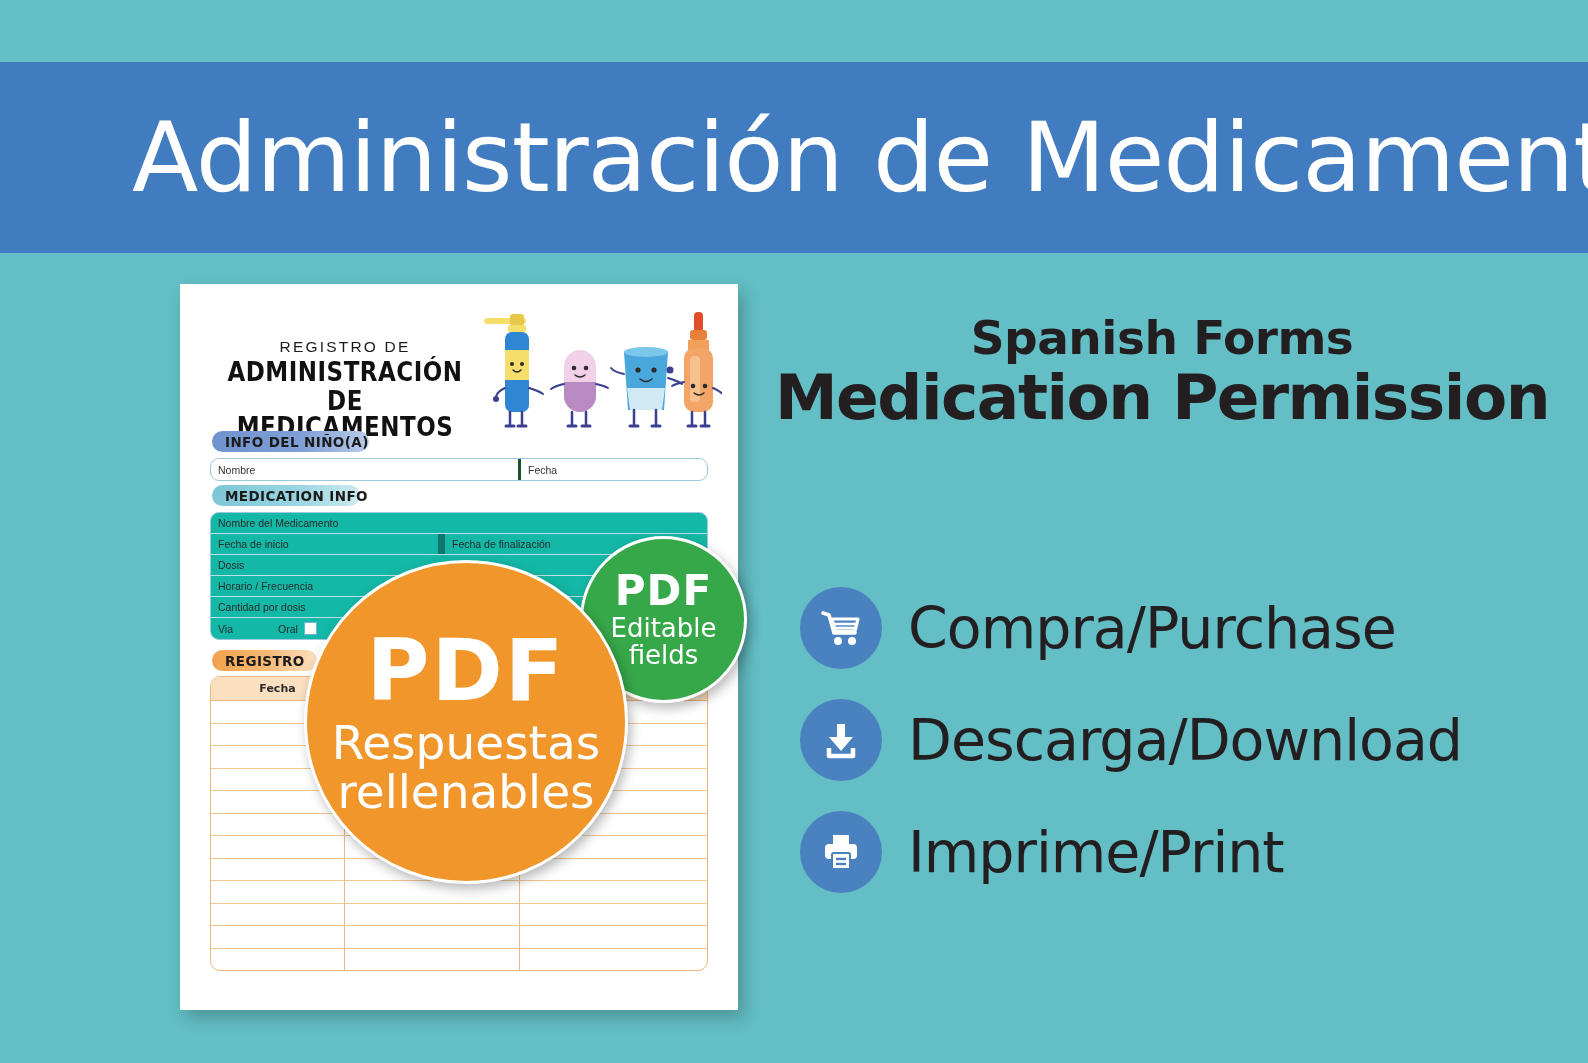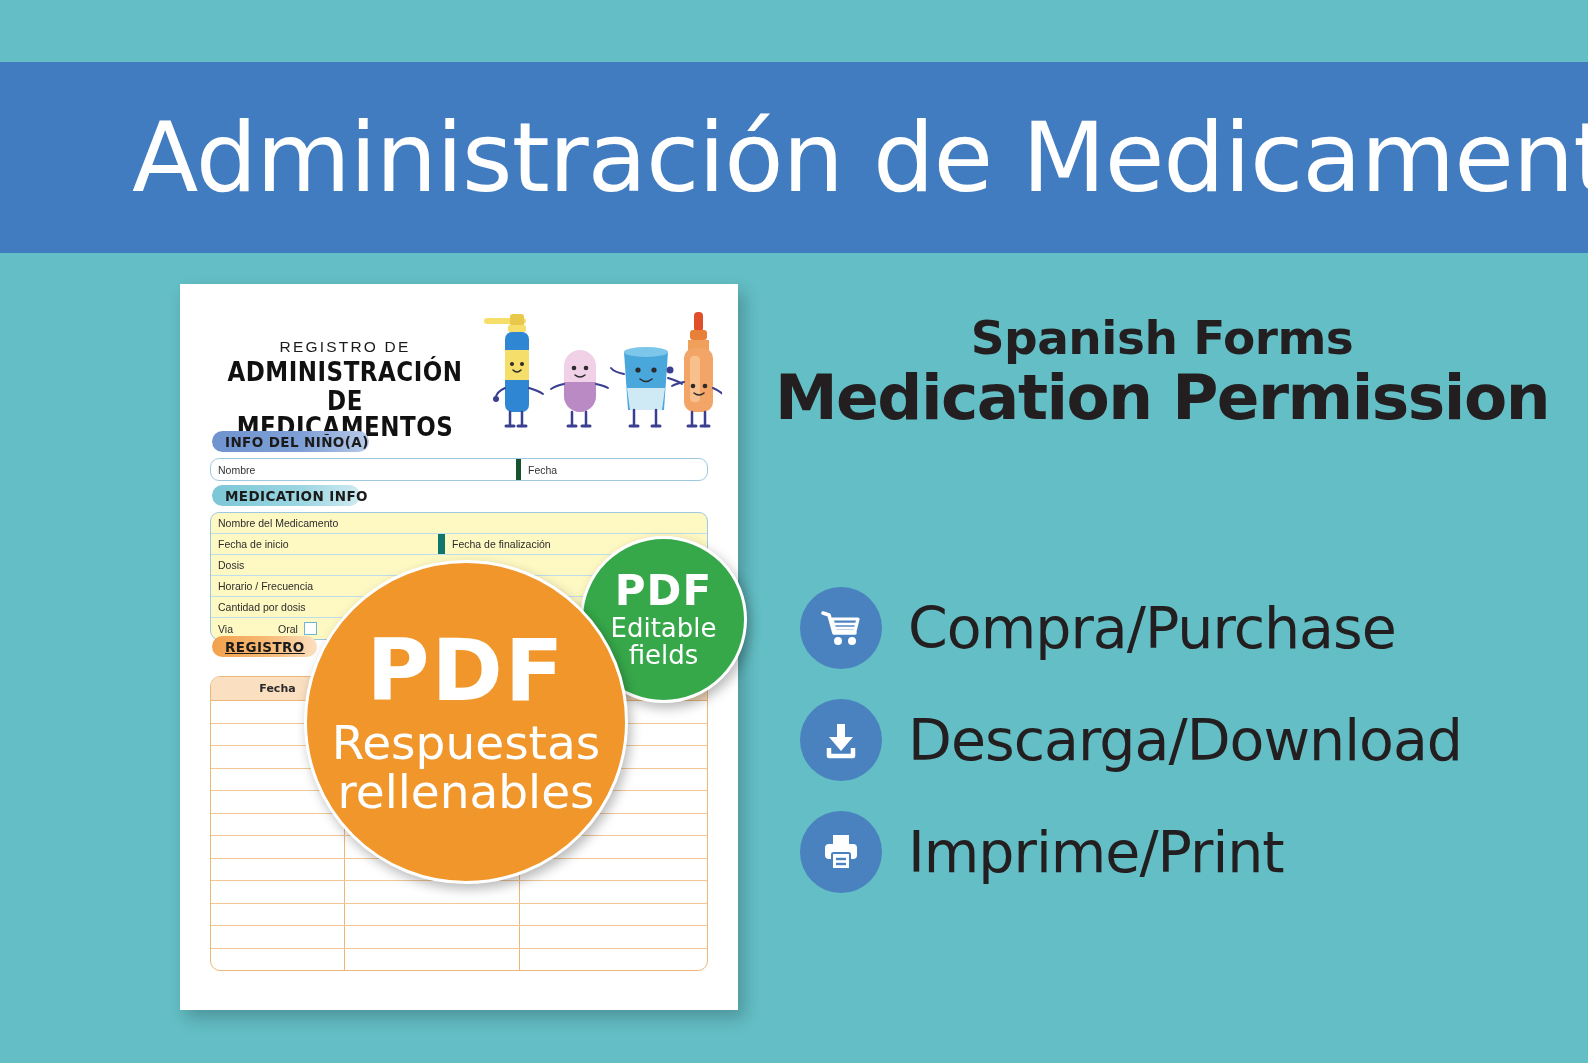--- a/index.html
+++ b/index.html
@@ -149,54 +149,53 @@
   }
   #pill-nino {
     left: 32px; top: 147px; width: 157px;
     background: linear-gradient(90deg,#6f93cf 0%,#7fa0d6 58%,#b9cbe9 100%);
   }
   #pill-med {
     left: 32px; top: 201px; width: 148px;
     background: linear-gradient(90deg,#7cc6d6 0%,#9bd6e2 60%,#cfeaf1 100%);
   }
   #pill-registro {
-    left: 32px; top: 352px; width: 105px;
+    left: 32px; top: 366px; width: 105px;
     background: linear-gradient(90deg,#f2a14b 0%,#f7bb78 55%,#fbe0c0 100%);
-    text-decoration: underline;
   }
 
   
   .field-box {
     position: absolute;
     border: 1px solid #9ec8e0;
     border-radius: 9px;
     background: #fff;
   }
   #row-nombre {
     left: 30px; top: 174px; width: 498px; height: 23px;
     display: flex;
   }
   #row-nombre .cell {
     display: flex; align-items: center;
     font-family: "Liberation Sans", sans-serif;
     font-size: 10.5px;
     color: #333;
     padding-left: 7px;
   }
-  #row-nombre .c1 { width: 310px; border-right: 5px solid #14532d; }
+  #row-nombre .c1 { width: 310px; border-right: 3px solid #14532d; }
   #row-nombre .c2 { flex: 1; }
 
   
   #med-table {
     position: absolute;
     left: 30px; top: 228px; width: 498px;
     border: 1px solid #9ec8e0;
     border-radius: 9px;
     overflow: hidden;
-    background: #fef9c3;
+    background: #14b8a6;
   }
   #med-table .mrow {
     display: flex;
     height: 21px;
     border-bottom: 1px solid #bfddee;
     align-items: center;
   }
   #med-table .mrow:last-child { border-bottom: none; }
   #med-table .mcell {
     display: flex; align-items: center;

